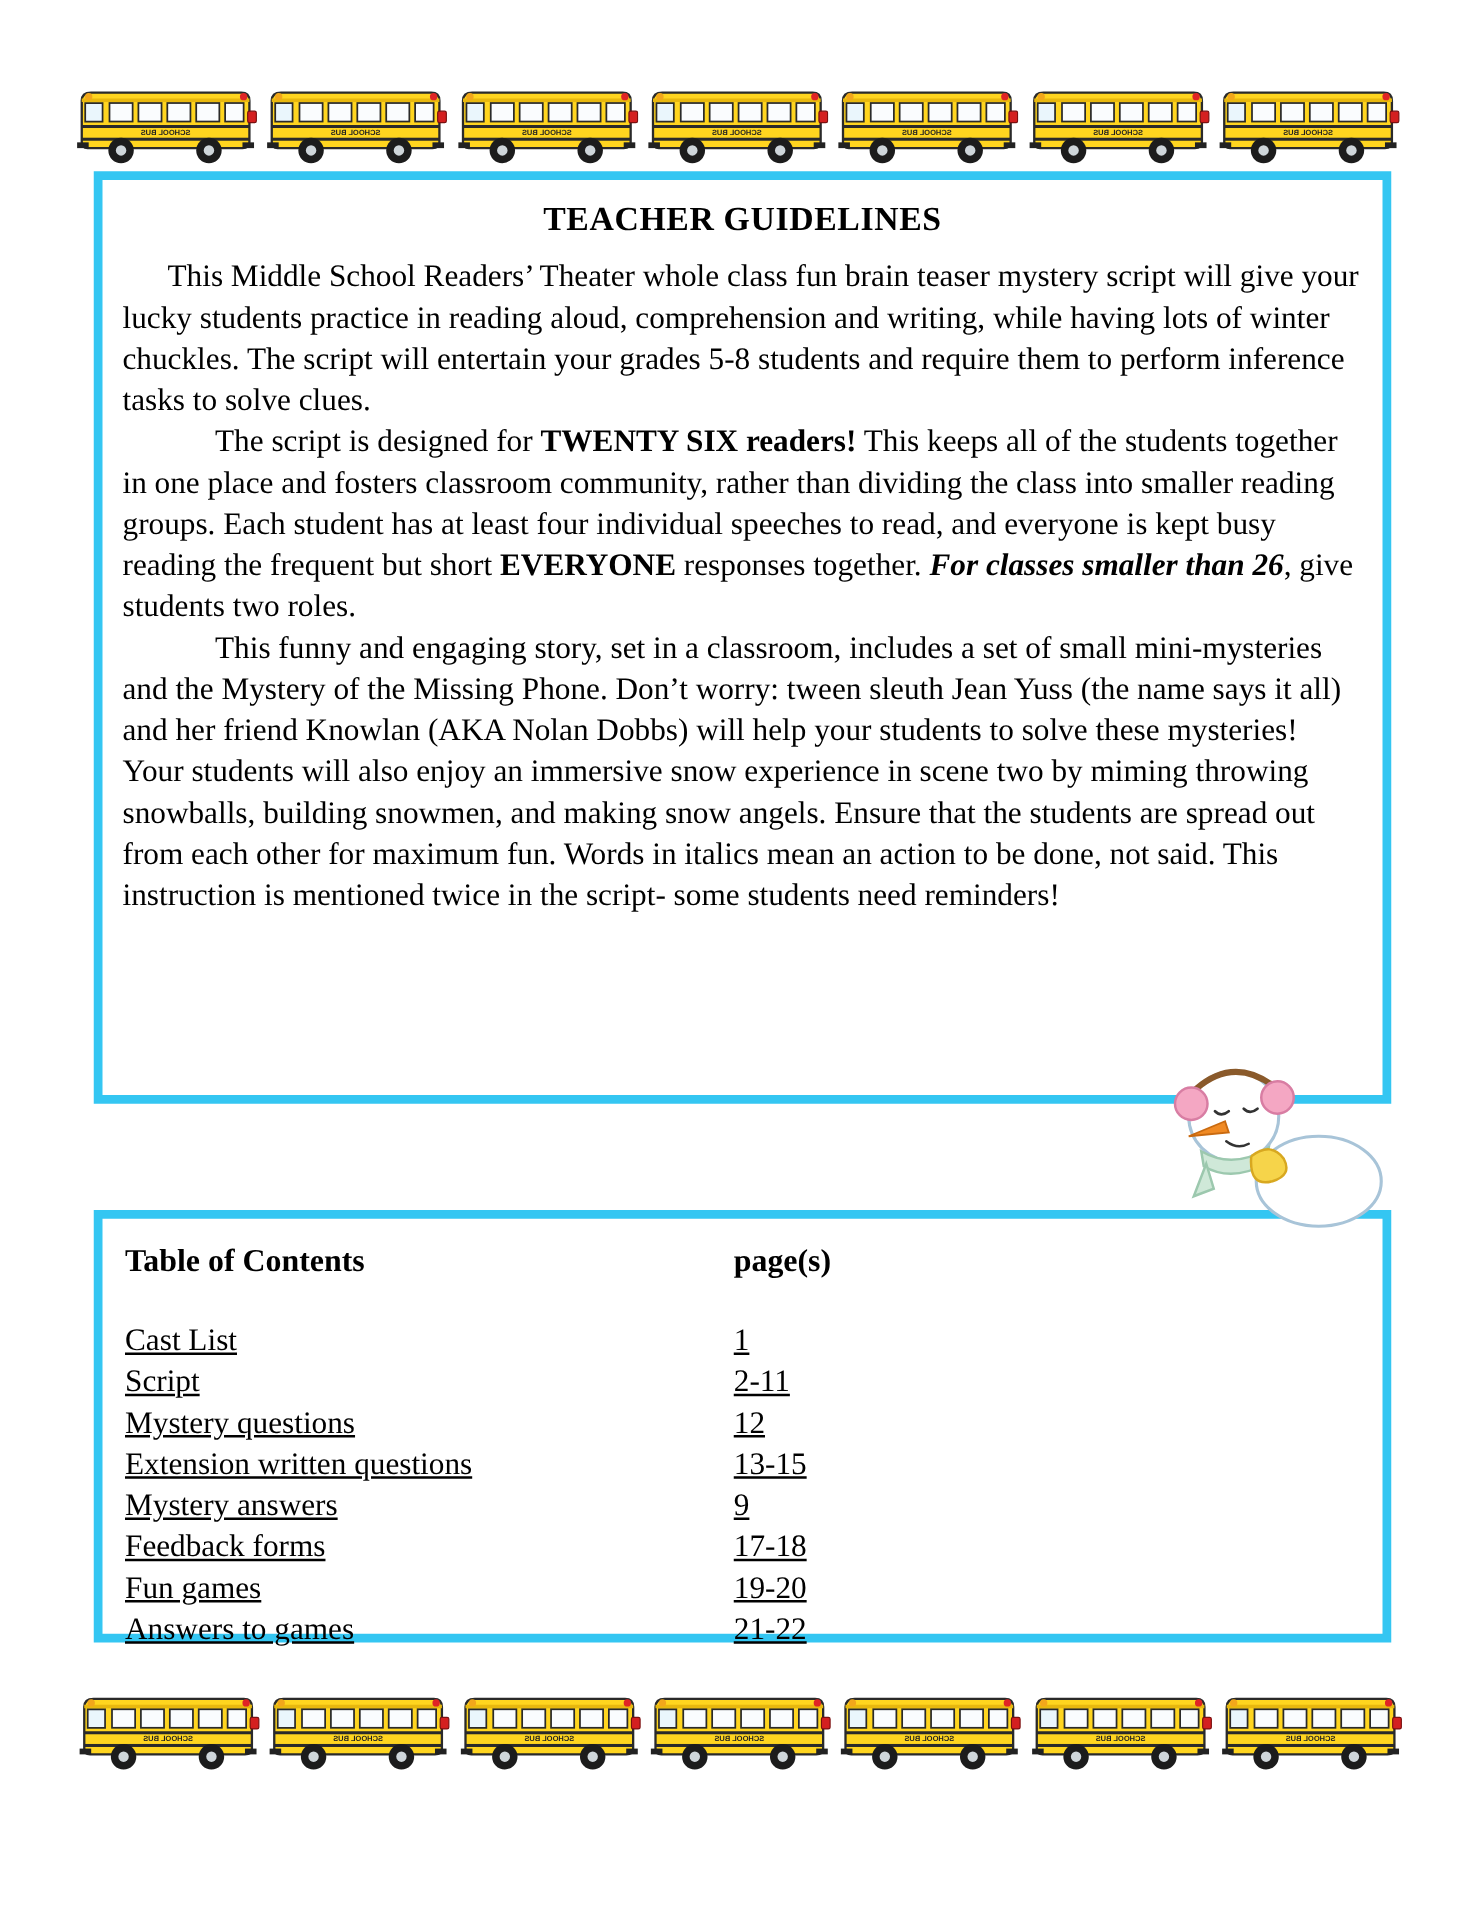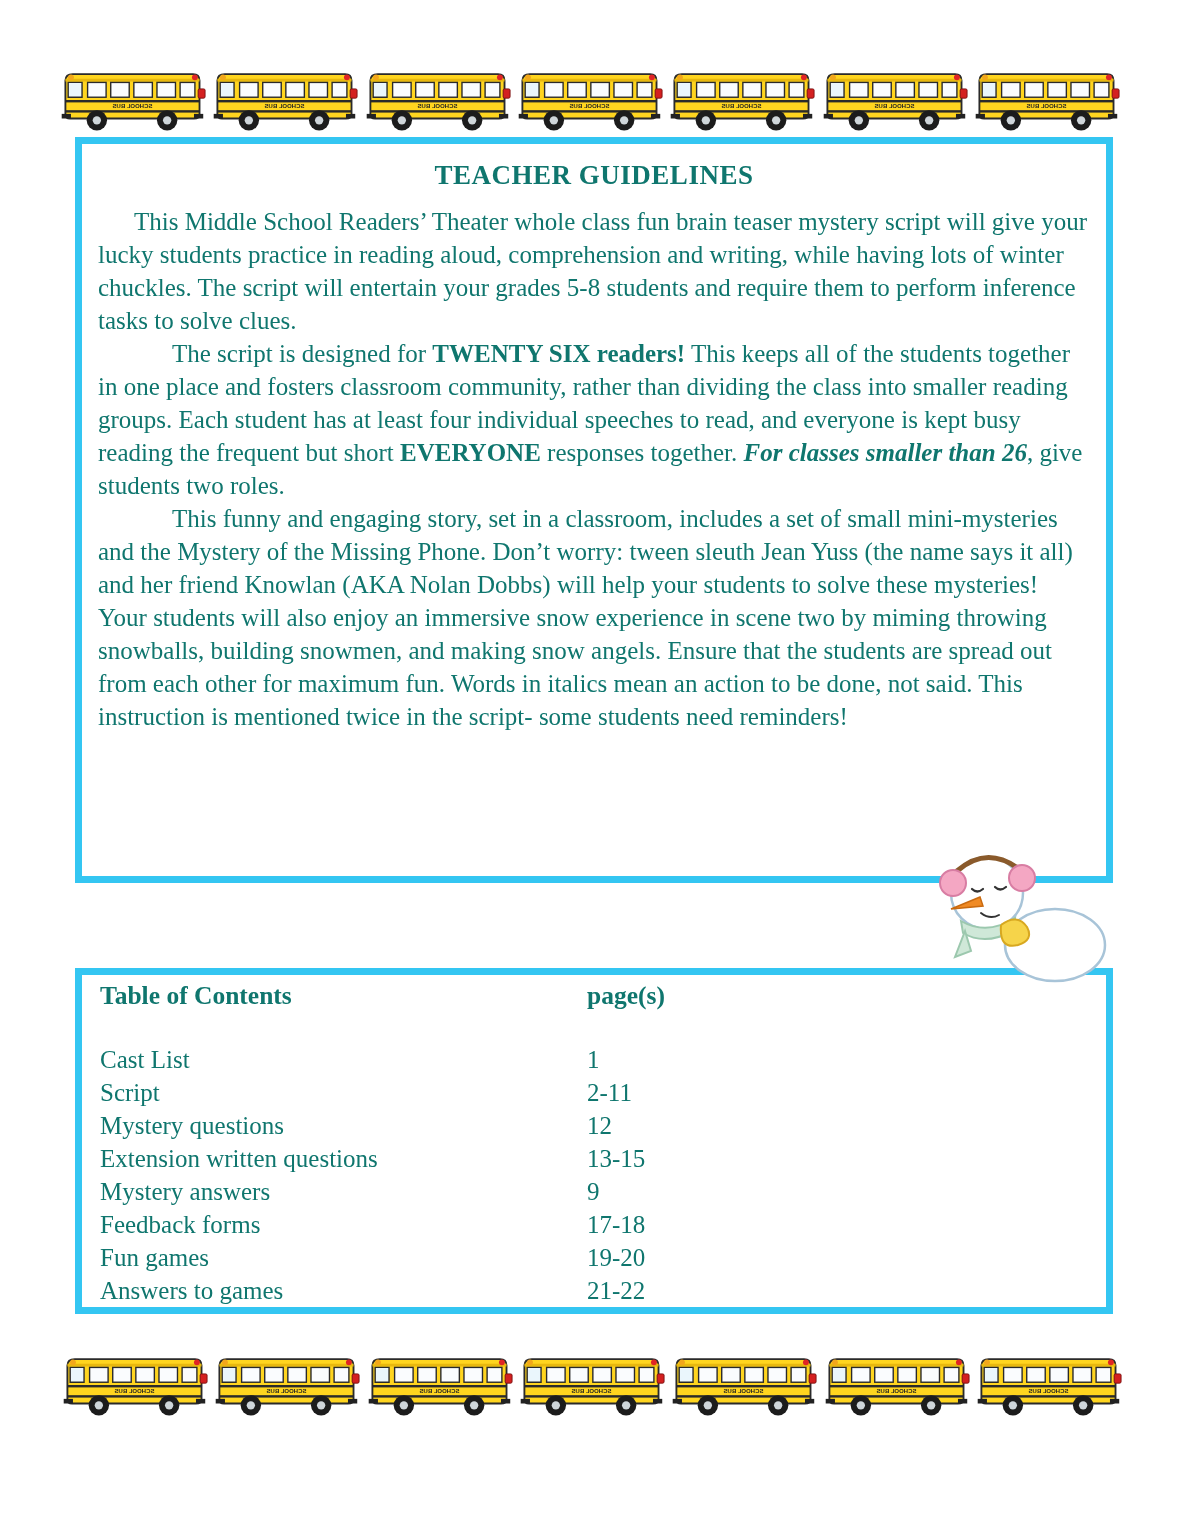--- a/index.html
+++ b/index.html
@@ -3,21 +3,21 @@
 <meta charset="utf-8">
 <style>
   * { box-sizing: border-box; }
   html, body { margin: 0; padding: 0; background: #ffffff; }
   .page {
     position: relative;
     width: 1187px;
     height: 1536px;
     background: #fff;
     font-family: "Liberation Serif", serif;
-    color: #0f766e;
+    color: #000000;
     overflow: hidden;
   }
   .defs { position: absolute; width: 0; height: 0; overflow: hidden; }
 
   .bus-row {
     position: absolute;
     display: flex;
     justify-content: space-between;
     align-items: flex-end;
   }
@@ -56,26 +56,26 @@
   .snowman {
     position: absolute;
     left: 925px; top: 843px;
     width: 190px; height: 142px;
     z-index: 3;
   }
 
   .toc-box {
     left: 75px; top: 968px;
     width: 1038px; height: 346px;
-    padding: 4px 18px;
+    padding: 17px 18px;
   }
   .toc-header { display: flex; font-weight: bold; font-size: 25.5px; line-height: 34px; }
   .toc-col-left { width: 487px; flex: 0 0 auto; }
   .toc-items { margin-top: 30px; }
-  .toc-row { display: flex; font-size: 25px; line-height: 33px; }
+  .toc-row { display: flex; font-size: 25px; line-height: 33px; text-decoration: underline; }
 </style>
 </head>
 <body>
 
 <svg class="defs" aria-hidden="true">
   <defs>
     <symbol id="bus-shape" viewBox="0 0 160 74">
       <path d="M8 16 Q8 9 16 9 L146 9 Q153 9 153 16 L153 52 Q153 57 147 57 L13 57 Q8 57 8 52 Z" fill="#FFD51F" stroke="#2a2a2a" stroke-width="2"></path>
       <path d="M8 15.5 L153 15.5" stroke="#E8B80E" stroke-width="3" fill="none"></path>
       <path d="M11 18 L26 18 L26 34 L11 34 Z" fill="#EAF6FC" stroke="#2a2a2a" stroke-width="1.5"></path>

